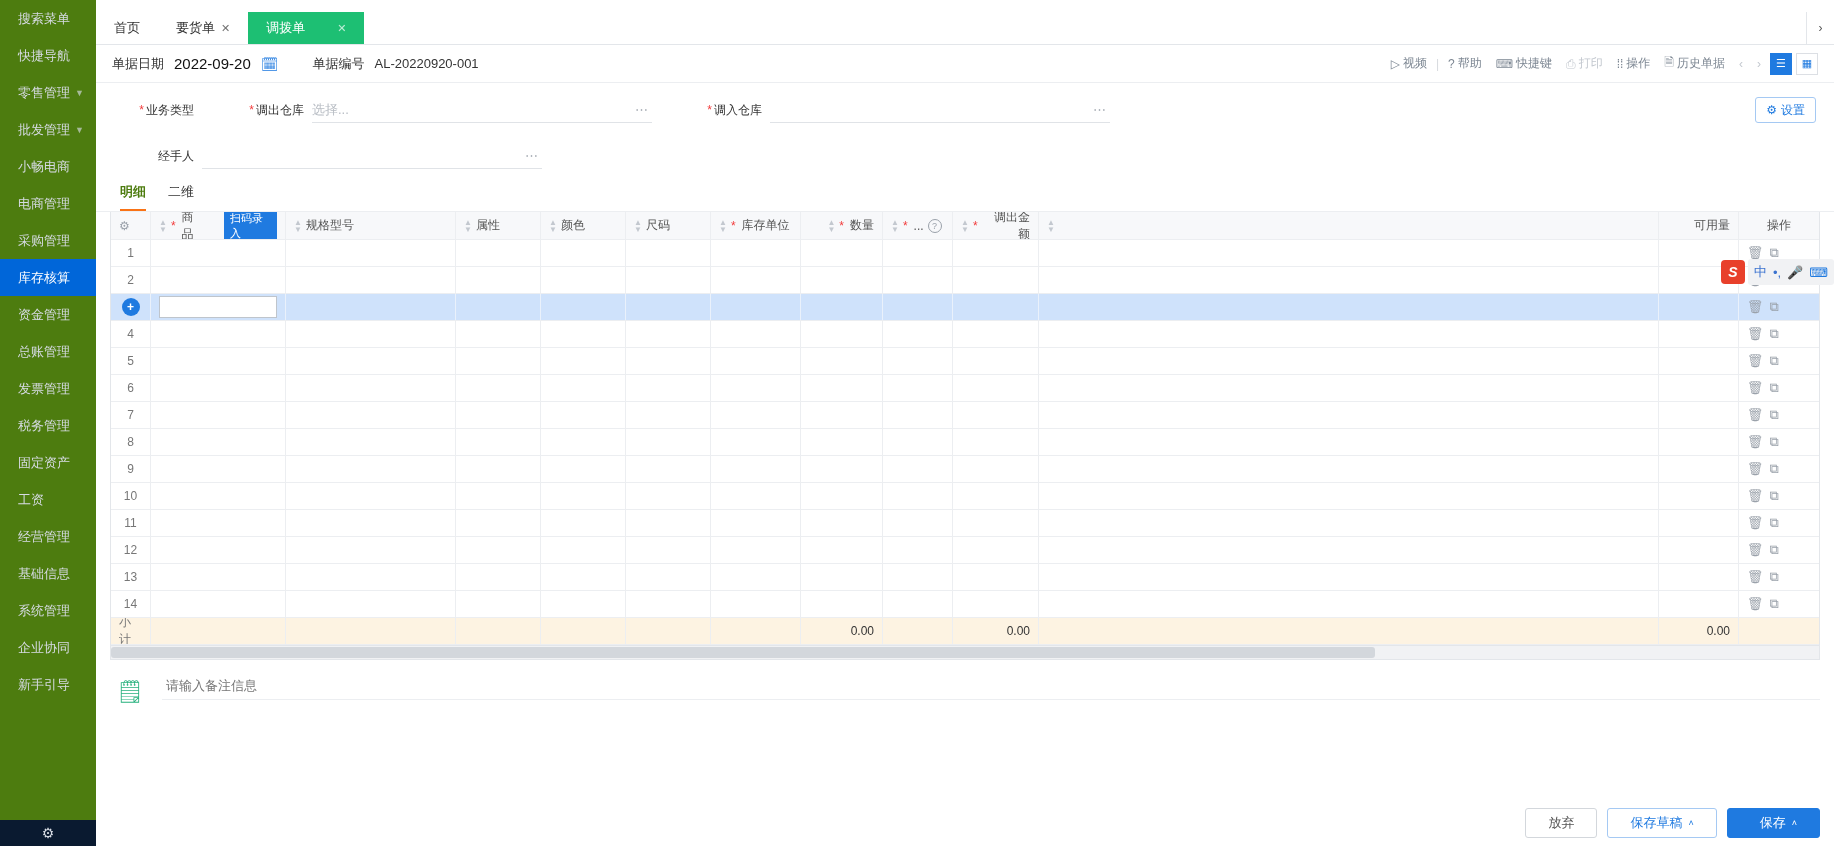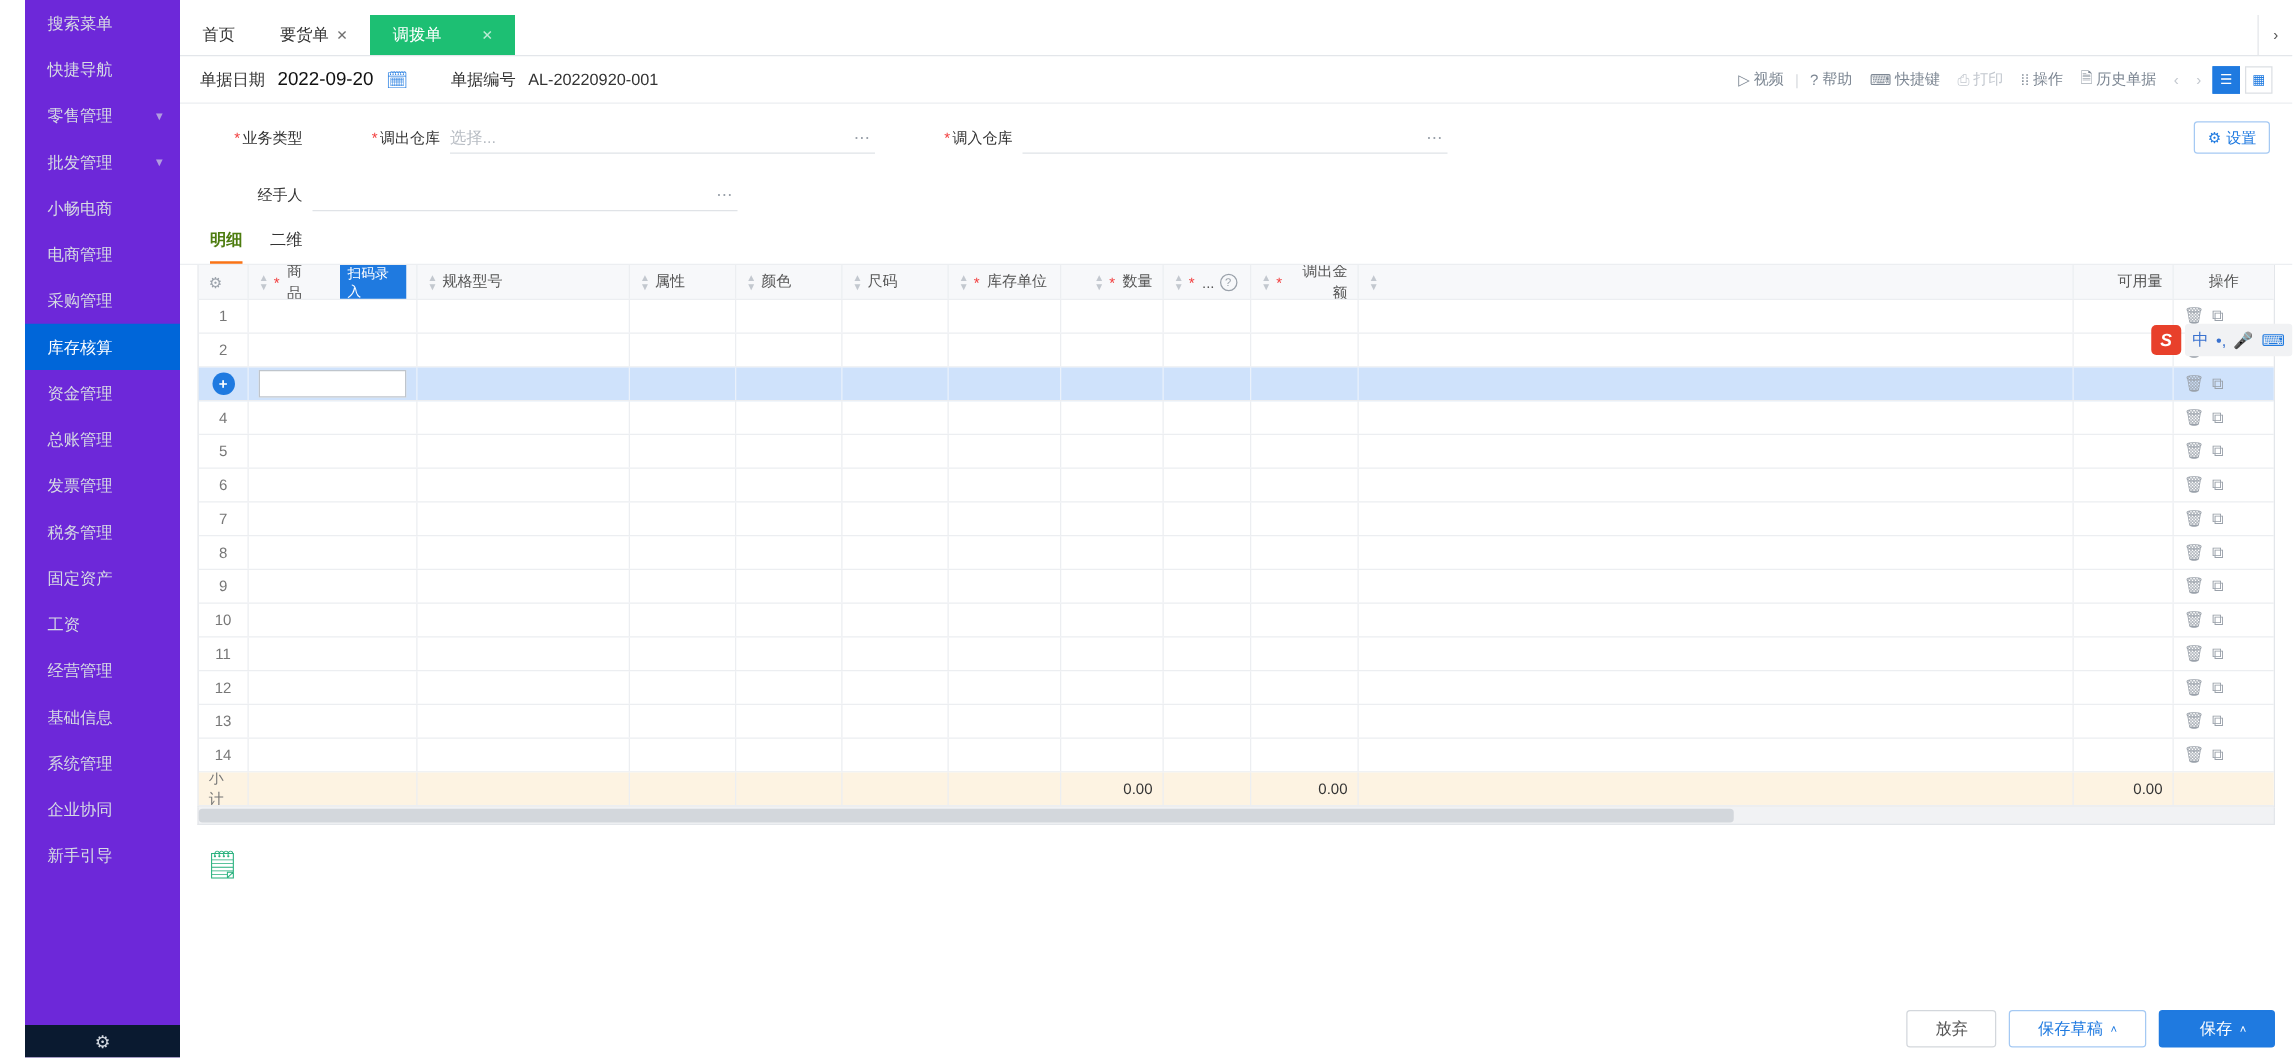--- a/index.html
+++ b/index.html
@@ -1,19 +1,19 @@
 <!DOCTYPE html>
 <html><head>
   <meta charset="utf-8">
   <style>
     * { margin:0; padding:0; box-sizing:border-box; font-family:"Microsoft YaHei",-apple-system,sans-serif; }
     body { background:#fff; font-size:12px; color:#333; overflow:hidden; }
     .app { display:flex; width:1834px; height:846px; }
     
-    .sidebar { width:124px; background:#6d28d9; color:#d6dbe3; display:flex; flex-direction:column;margin-left:20px; }
+    .sidebar { width:96px; background:#4d7c0f; color:#d6dbe3; display:flex; flex-direction:column; }
     .sidebar-item { height:37px; display:flex; align-items:center; padding-left:18px; justify-content:space-between; padding-right:12px; cursor:pointer; font-size:13px; }
     .sidebar-item.active { background:#0066d9; color:#fff; }
     .sidebar-caret { font-size:9px; opacity:.65; }
     .sidebar-gear { height:26px; background:#0a1a30; display:flex; align-items:center; justify-content:center; font-size:14px; cursor:pointer; margin-top:auto; }
     
     .main { flex:1; display:flex; flex-direction:column; position:relative; }
     
     .tabs { height:33px; display:flex; align-items:stretch; border-bottom:1px solid #e3e6ea;margin-top:12px; }
     .tab { display:flex; align-items:center; padding:0 18px; font-size:13px; color:#333; cursor:pointer; gap:6px; }
     .tab.active { background:#1dbf73; color:#fff;gap:32px; }
@@ -648,20 +648,21 @@
         <div class="td c-avail num-right">0.00</div>
         <div class="td c-act"></div>
       </div>
     </div>
     <div class="hscroll">
         <div class="thumb"></div>
       </div>
 
     <div class="remarks">
       <div class="ricon">🗒</div>
+      <input type="text" placeholder="请输入备注信息" style="">
     </div>
 
     <div class="footer">
       <div class="btn btn-plain">
           <span>放弃</span>
         </div>
       <div class="btn btn-ghost">
           <span>保存草稿</span>
           <span class="chevup">˄</span>
         </div>

